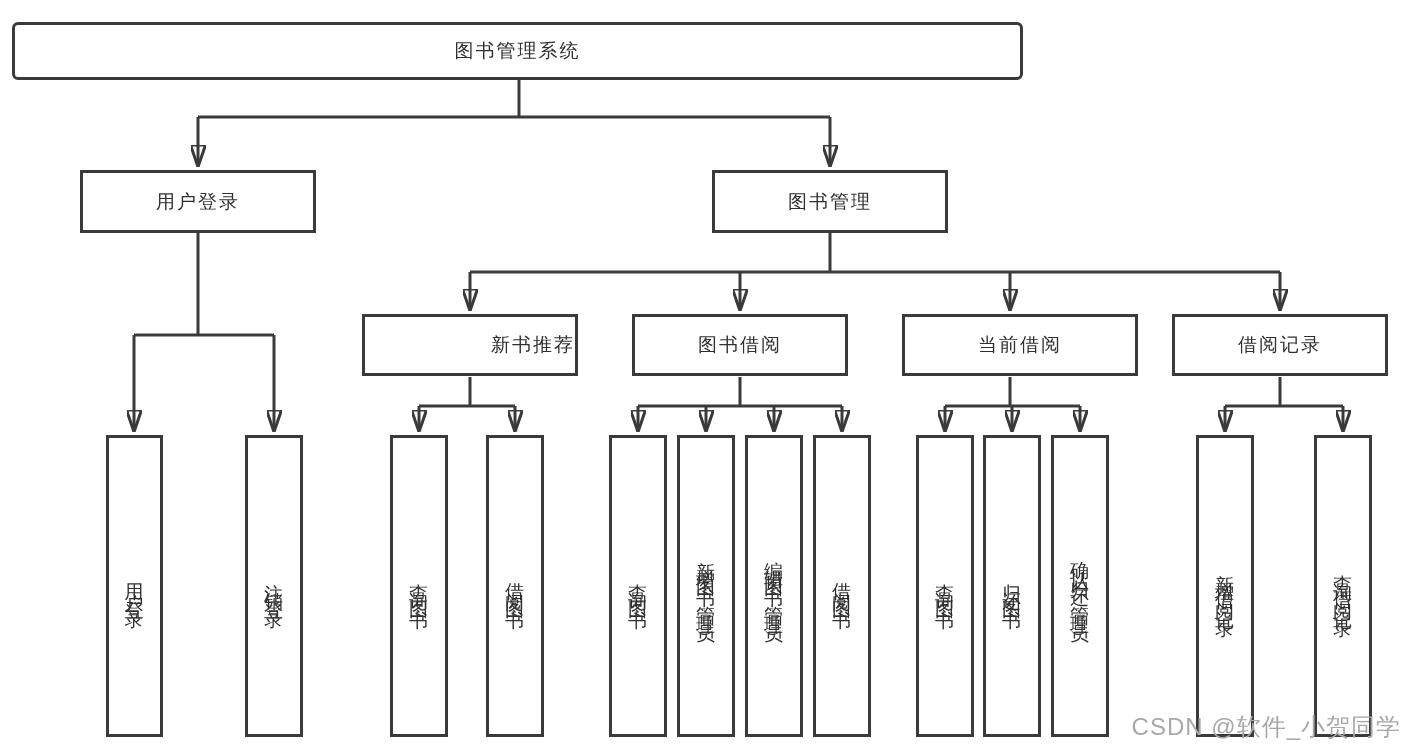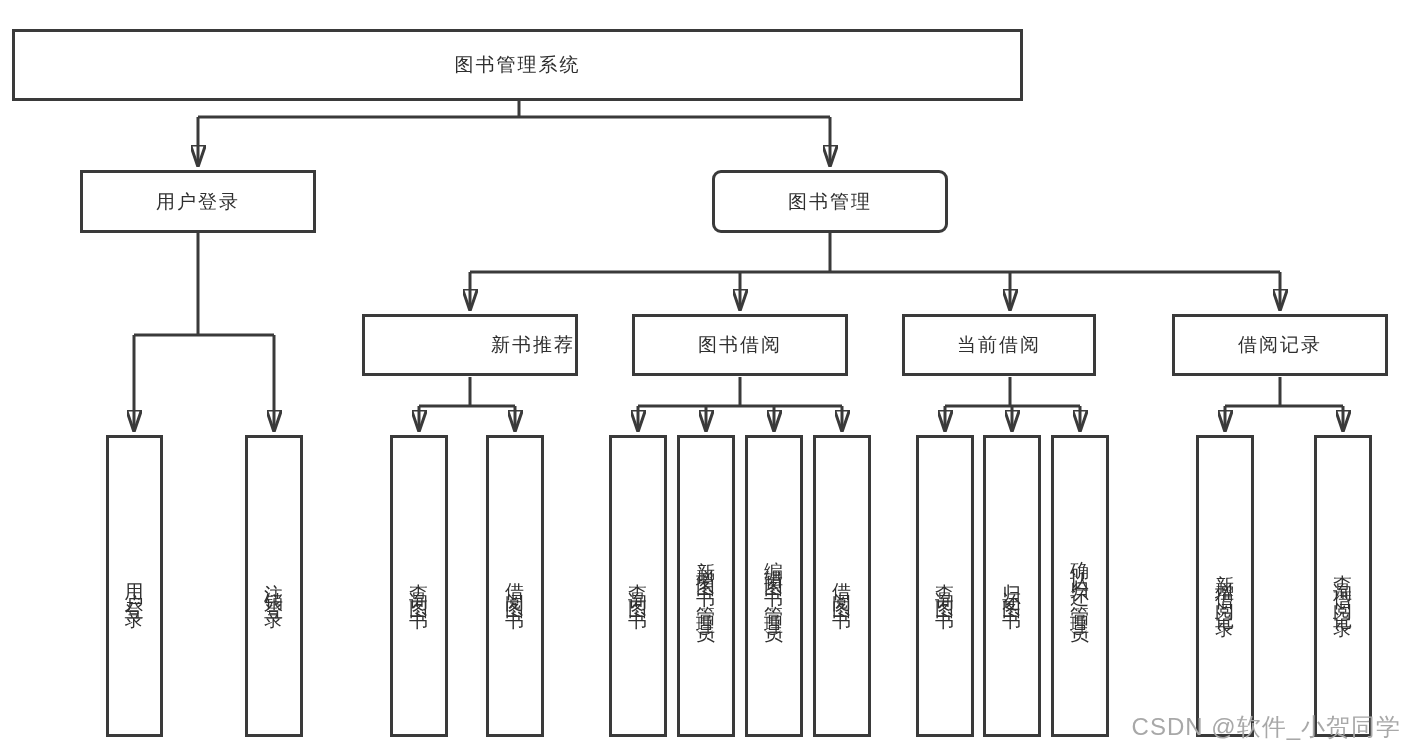--- a/index.html
+++ b/index.html
@@ -98,38 +98,38 @@
     <path d="M1010,377 V406 M945,406 H1080"></path>
     <line x1="945" y1="406" x2="945" y2="431" marker-end="url(#arrowhead)"></line>
     <line x1="1012" y1="406" x2="1012" y2="431" marker-end="url(#arrowhead)"></line>
     <line x1="1080" y1="406" x2="1080" y2="431" marker-end="url(#arrowhead)"></line>
 
     <path d="M1280,377 V406 M1225,406 H1343"></path>
     <line x1="1225" y1="406" x2="1225" y2="431" marker-end="url(#arrowhead)"></line>
     <line x1="1343" y1="406" x2="1343" y2="431" marker-end="url(#arrowhead)"></line>
   </svg>
 
-  <div class="box h" style="left:12px; top:29px; width:1011px; height:72px;">
+  <div class="box h" style="left:12px; top:22px; width:1011px; height:58px;border-radius:6px;">
     <span class="lbl">图书管理系统</span>
   </div>
 
   <div class="box h" style="left:80px; top:170px; width:236px; height:63px;">
     <span class="lbl">用户登录</span>
   </div>
-  <div class="box h" style="left:712px; top:170px; width:236px; height:63px;border-radius:9px;">
+  <div class="box h" style="left:712px; top:170px; width:236px; height:63px;">
     <span class="lbl">图书管理</span>
   </div>
 
   <div class="box h" style="left:362px; top:314px; width:216px; height:62px;justify-content:flex-end;">
     <span class="lbl">新书推荐</span>
   </div>
   <div class="box h" style="left:632px; top:314px; width:216px; height:62px;">
     <span class="lbl">图书借阅</span>
   </div>
-  <div class="box h" style="left:902px; top:314px; width:194px; height:62px;text-align:right;">
+  <div class="box h" style="left:902px; top:314px; width:236px; height:62px;text-align:right;">
     <span class="lbl">当前借阅</span>
   </div>
   <div class="box h" style="left:1172px; top:314px; width:216px; height:62px;">
     <span class="lbl">借阅记录</span>
   </div>
 
   <div class="box v" style="left:106px; top:435px; width:57px; height:302px;">
     <span class="lbl">用户登录</span>
   </div>
   <div class="box v" style="left:245px; top:435px; width:58px; height:302px;">

